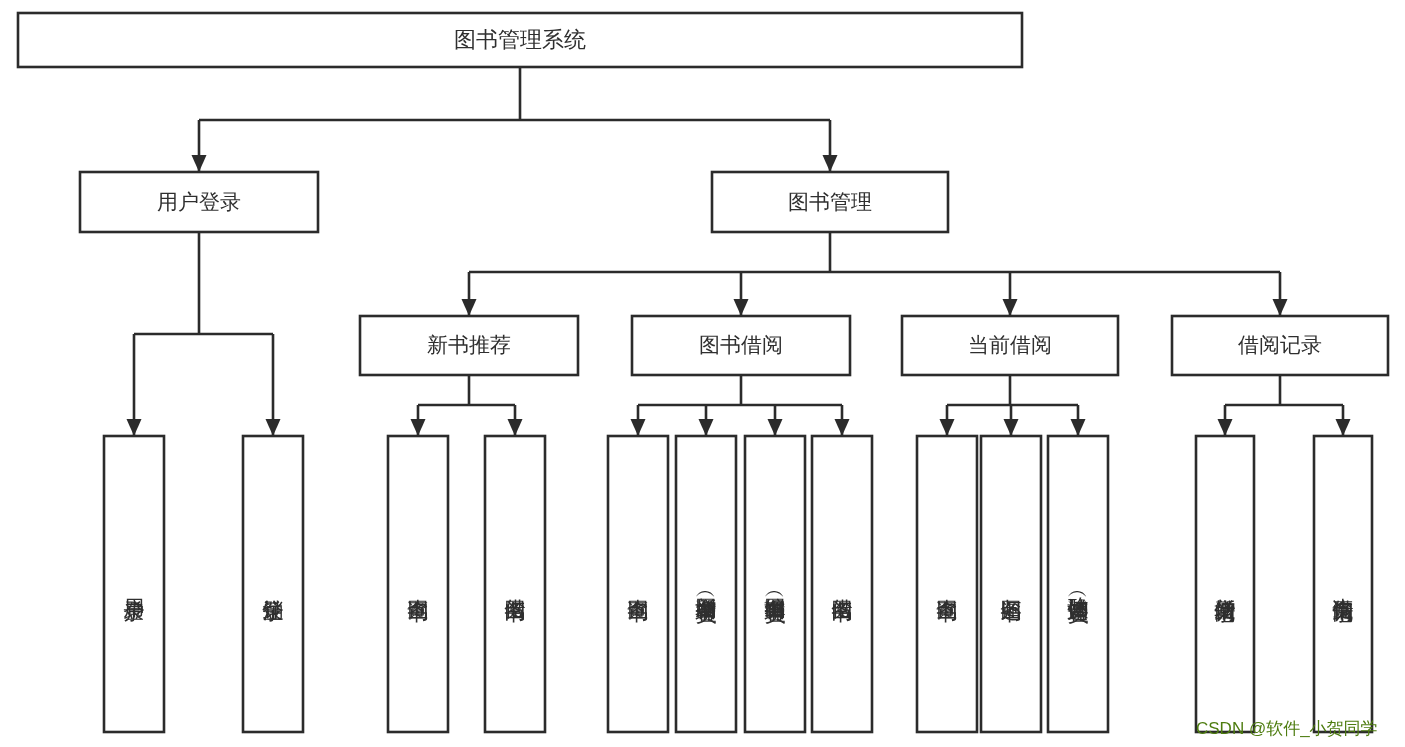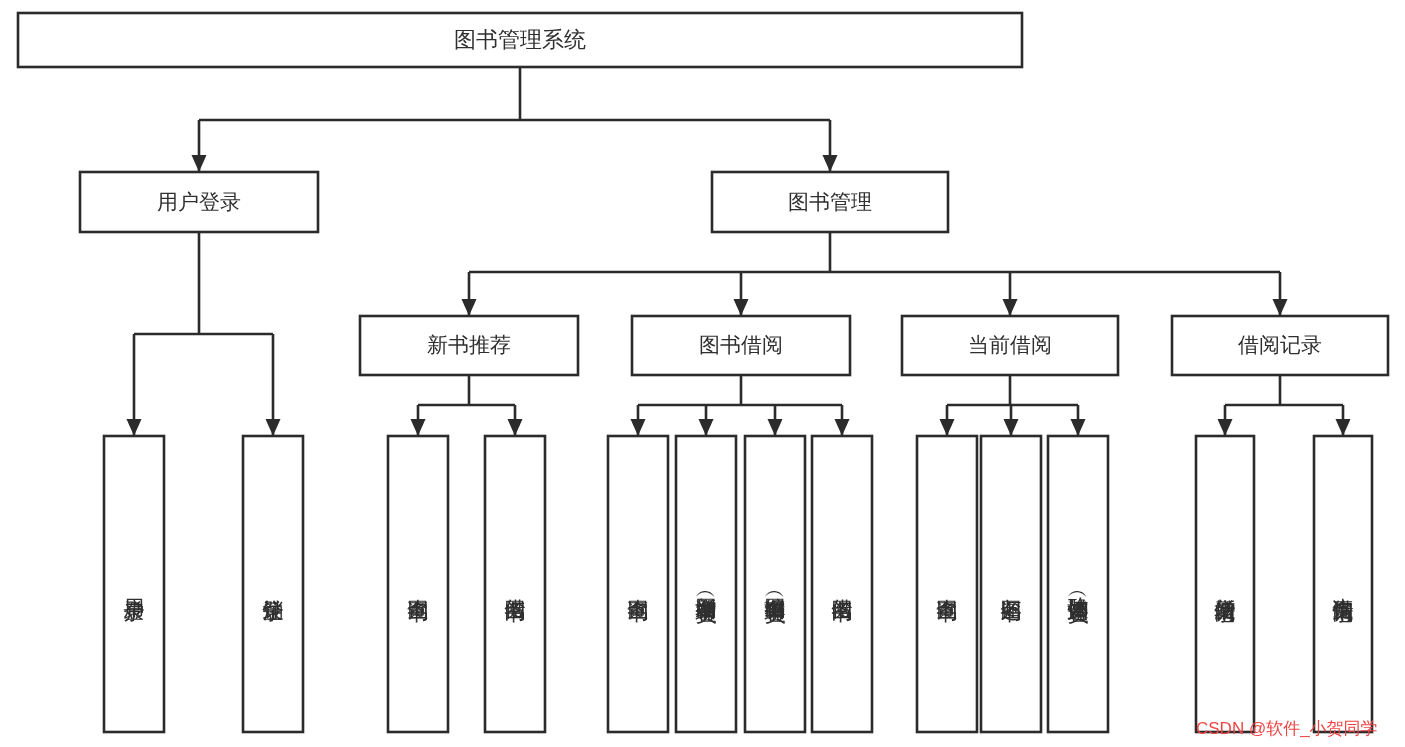--- a/index.html
+++ b/index.html
@@ -170,14 +170,14 @@
       <div class="vlabel" style="left: 608px; top: 436px; width: 60px; height: 296px;">查询图书</div>
       <div class="vlabel" style="left: 676px; top: 436px; width: 60px; height: 296px;">新增图书（管理员）</div>
       <div class="vlabel" style="left: 745px; top: 436px; width: 60px; height: 296px;">编辑图书（管理员）</div>
       <div class="vlabel" style="left: 812px; top: 436px; width: 60px; height: 296px;">借阅图书</div>
       <div class="vlabel" style="left: 917px; top: 436px; width: 60px; height: 296px;">查询图书</div>
       <div class="vlabel" style="left: 981px; top: 436px; width: 60px; height: 296px;">归还图书</div>
       <div class="vlabel" style="left: 1048px; top: 436px; width: 60px; height: 296px;">确认归还（管理员）</div>
       <div class="vlabel" style="left: 1196px; top: 436px; width: 58px; height: 296px;">新增借阅记录</div>
       <div class="vlabel" style="left: 1314px; top: 436px; width: 58px; height: 296px;">查询借阅记录</div>
     </div>
-  <div class="watermark" style="left: 1196px; top: 717px; color: #ef4444;">CSDN @软件_小贺同学</div>
+  <div class="watermark" style="left: 1196px; top: 717px; color: #4d7c0f;">CSDN @软件_小贺同学</div>
 </div>
 
 </body></html>

